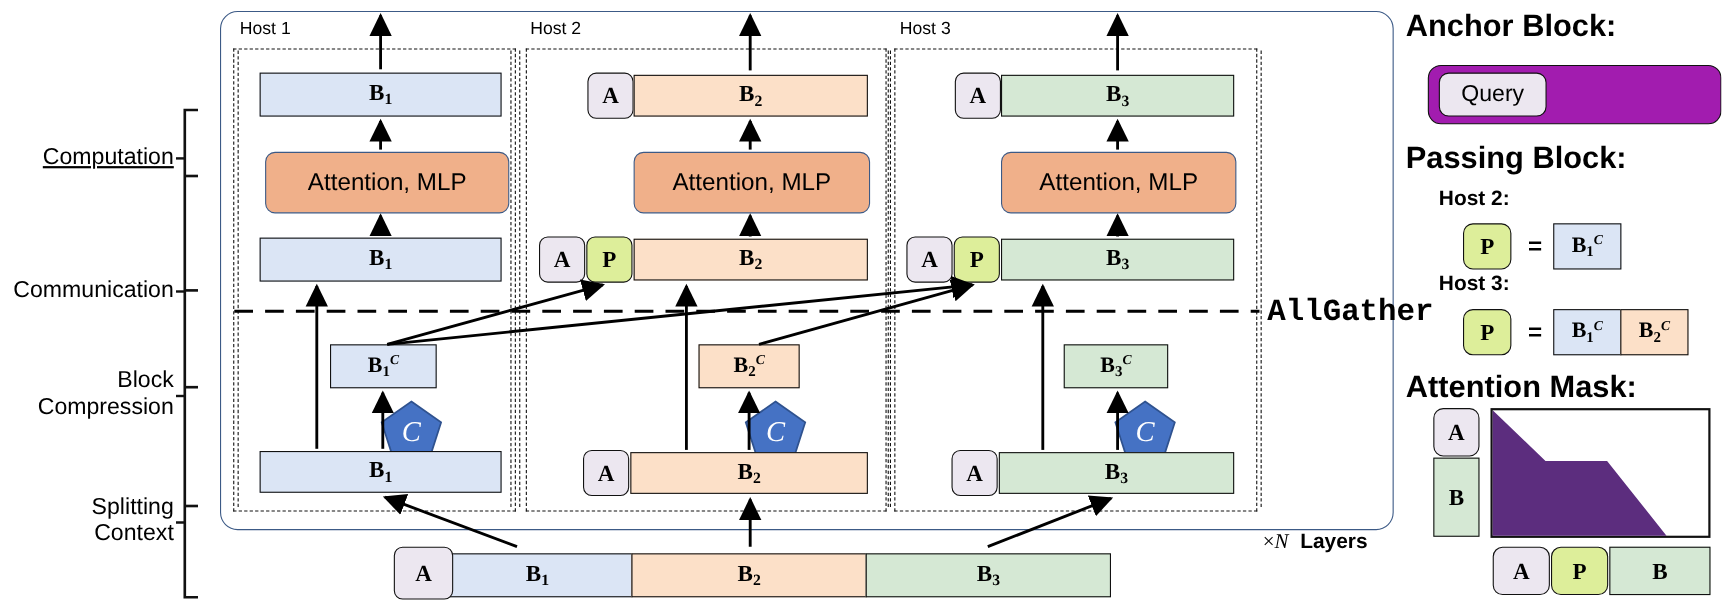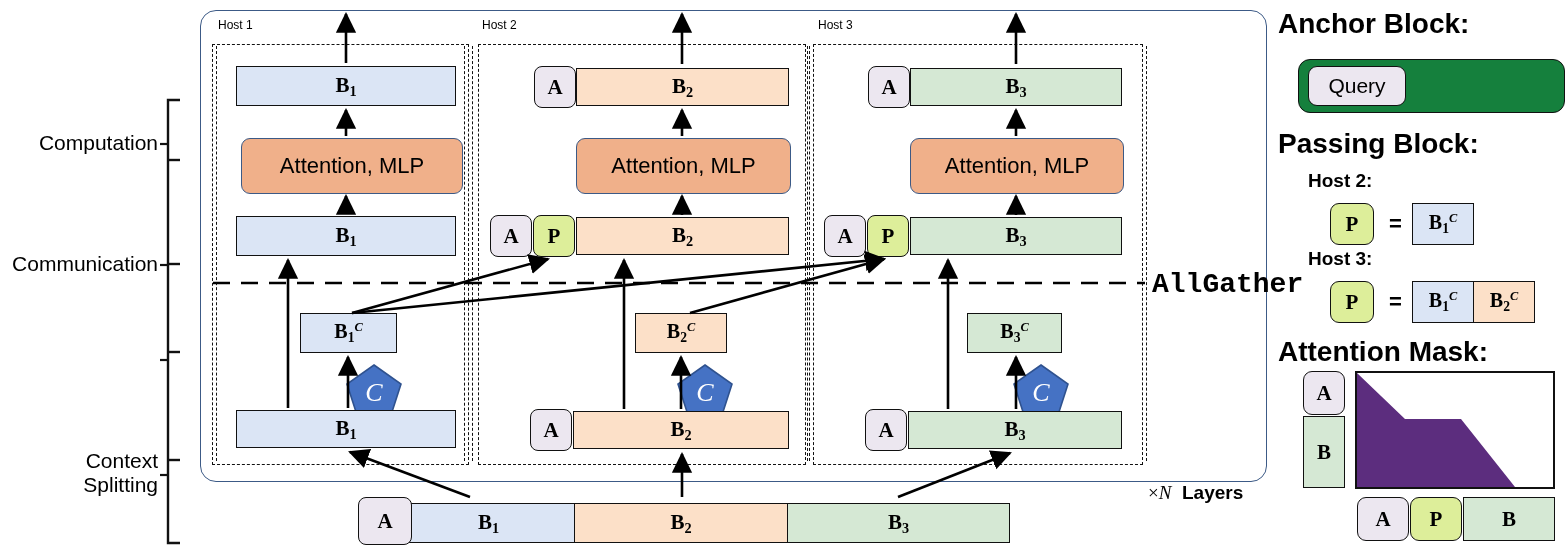--- a/index.html
+++ b/index.html
@@ -6,21 +6,21 @@
   body{width:1565px;height:548px;position:relative;overflow:hidden;
        font-family:"Liberation Sans", sans-serif; color:#000;}
   .abs{position:absolute;}
   .blk{box-sizing:border-box;border:1.6px solid #111;display:flex;align-items:center;
        justify-content:center;font-family:"Liberation Serif",serif;font-weight:bold;}
   .lbl{font-family:"Liberation Sans",sans-serif;text-align:center;}
   .mathv{font-family:"Liberation Serif",serif;font-weight:bold;font-style:normal;}
   .sub{font-size:.68em;vertical-align:-0.28em;font-weight:bold;font-style:normal;}
   .supC{font-size:.62em;vertical-align:.55em;font-style:italic;font-weight:bold;}
   .stage-label{font-size:21px;text-align:right;line-height:1.12;color:#000;}
-  .hostlabel{font-size:12px;}
+  .hostlabel{font-size:16px;}
   .rounded-outer{border:1.5px solid #3c5a86;border-radius:16px;}
   svg{overflow:visible;}
   .legend-title{font-size:28px;font-weight:bold;}
   .legend-sub{font-size:19px;font-weight:bold;}
 </style>
 </head>
 <body>
 
 <div class="abs" style="left:0;top:0;width:215px;height:548px;">
   <svg width="215" height="548">
@@ -32,34 +32,36 @@
     <path d="M168 352 L180 352" stroke="#111" stroke-width="2.4"></path>
     <path d="M168 460 L180 460" stroke="#111" stroke-width="2.4"></path>
 
     <path d="M160 144 L168 144" stroke="#111" stroke-width="2.2"></path>
     <path d="M160 265 L168 265" stroke="#111" stroke-width="2.2"></path>
     <path d="M160 360 L168 360" stroke="#111" stroke-width="2.2"></path>
     <path d="M160 475 L168 475" stroke="#111" stroke-width="2.2"></path>
   </svg>
 </div>
 
-<div class="abs stage-label" style="left:0;top:131px;width:158px;">
+<div class="abs stage-label" style="left:0;top:131px;width:158px;text-decoration:underline;">
   <span>Computation</span>
 </div>
 
 <div class="abs stage-label" style="left:0;top:252px;width:158px;">
   <span>Communication</span>
 </div>
 
 <div class="abs stage-label" style="left:0;top:334px;width:158px;">
+  <div>Block</div>
+  <div>Compression</div>
 </div>
 
 <div class="abs stage-label" style="left:0;top:449px;width:158px;">
+  <div>Splitting</div>
   <div>Context</div>
-  <div>Splitting</div>
 </div>
 
 <div class="abs rounded-outer" style="left:200px;top:10px;width:1065px;height:470px;"></div>
 
 <div class="abs lbl" style="left:1148px;top:482px;font-size:19px;">
   <span style="font-family:'Liberation Serif',serif;">×<i>N</i></span>
   <span style="font-weight:bold;">&nbsp;Layers</span>
 </div>
 
 <div class="abs hostlabel" style="left:218px;top:18px;">
@@ -239,21 +241,21 @@
   <span>B<span class="sub">2</span></span>
 </div>
 <div class="abs blk" style="left:787px;top:503px;width:223px;height:40px;background:#d5e8d4;font-size:21px;">
   <span>B<span class="sub">3</span></span>
 </div>
 
 <div class="abs legend-title" style="left:1278px;top:8px;">
   <span>Anchor Block:</span>
 </div>
 
-<div class="abs" style="left:1298px;top:59px;width:265px;height:52px;background:#15803d;border:1.7px solid #111;border-radius:12px;
+<div class="abs" style="left:1298px;top:59px;width:265px;height:52px;background:#a21caf;border:1.7px solid #111;border-radius:12px;
             display:flex;align-items:center;">
   <div style="margin-left:9px;width:96px;height:38px;background:#ece7f0;border:1.7px solid #111;border-radius:9px;
               display:flex;align-items:center;justify-content:center;font-size:21px;">
     <span>Query</span>
   </div>
 </div>
 
 <div class="abs legend-title" style="left:1278px;top:128px;">
   <span>Passing Block:</span>
 </div>

